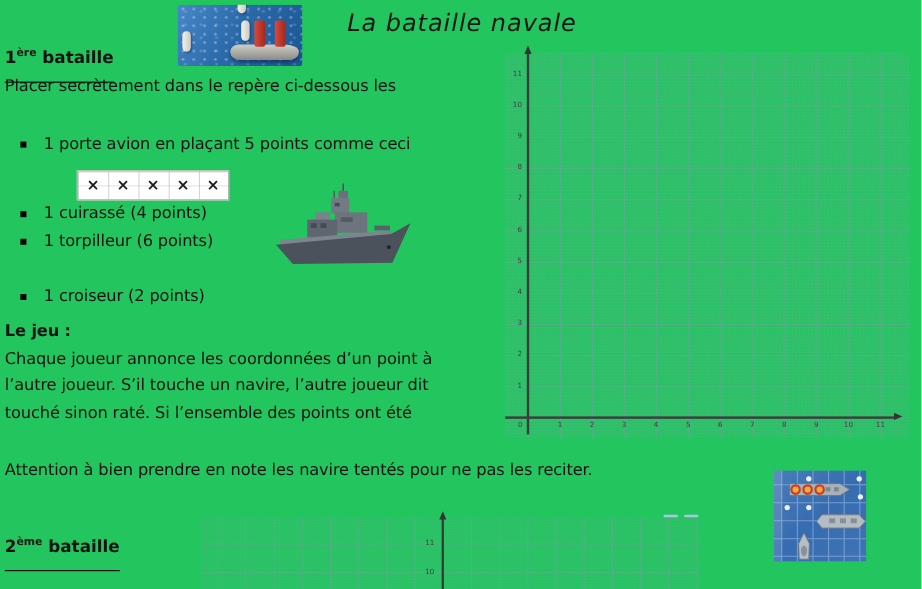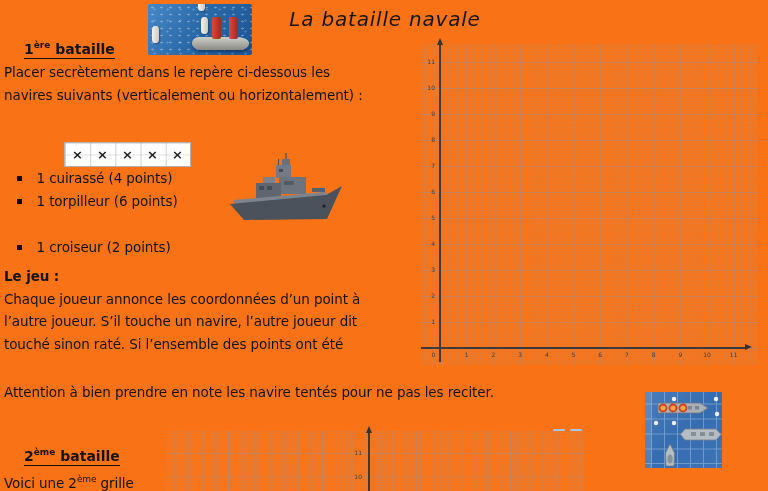--- a/index.html
+++ b/index.html
@@ -1,22 +1,22 @@
 <!DOCTYPE html>
 <html><head>
 <meta charset="utf-8">
 <style>
   html,body{margin:0;padding:0;background:#fff;}
-  .page{position:relative;width:768px;height:491px;background:#f97316;overflow:hidden;
+  .page{position:relative;width:768px;height:491px;background:#22c55e;overflow:hidden;
         font-family:"DejaVu Sans",sans-serif;color:#131313;}
 
   
   .tline{position:absolute;white-space:nowrap;font-size:13.5px;letter-spacing:-0.1px;line-height:20px;}
   .h-ul{position:absolute;white-space:nowrap;font-size:14px;font-weight:bold;}
-  .h-ul .ul{display:inline-block;border-bottom:1.6px solid #111;padding-bottom:1px;margin-left:20px;}
+  .h-ul .ul{display:inline-block;border-bottom:1.6px solid #111;padding-bottom:11px;}
   sup{font-size:9px;}
   .bold{font-weight:bold;}
   .title{position:absolute;left:235px;top:7px;width:300px;text-align:center;
          font-size:20px;letter-spacing:0.8px;font-style:italic;color:#161616;}
 
   .bullet{position:absolute;display:flex;align-items:flex-start;white-space:nowrap;
           font-size:13.5px;letter-spacing:-0.1px;}
   .bullet::before{content:"";flex:0 0 auto;width:4.5px;height:4.5px;background:#000;
           margin:6px 15px 0 0;}
 
@@ -91,22 +91,24 @@
     <div class="funnel" style="left:81px;"></div>
   </div>
 
   <div class="title">La bataille navale</div>
 
   <div class="h-ul" style="left:4px;top:40px;">
     <span class="ul"><span>1</span><sup>ère</sup><span> bataille</span></span>
   </div>
 
   <div class="tline" style="left:4px;top:62px;">Placer secrètement dans le repère ci-dessous les</div>
-  <div class="tline" style="left:4px;top:85px;">navires suivants (verticalement ou horizontalement) :</div>
-
+
+  <div class="bullet" style="left:17px;top:112px;">
+    <span>1 porte avion en plaçant 5 points comme ceci</span>
+  </div>
   <div class="strip">
       <span class="strip-mark">×</span>
       <span class="strip-mark">×</span>
       <span class="strip-mark">×</span>
       <span class="strip-mark">×</span>
       <span class="strip-mark">×</span>
     </div>
 
   <div class="bullet" style="left:17px;top:170px;">
     <span>1 cuirassé (4 points)</span>
@@ -137,23 +139,20 @@
   </svg>
 
   <div class="tline bold" style="left:4px;top:266px;">Le jeu :</div>
   <div class="tline" style="left:4px;top:289px;">Chaque joueur annonce les coordonnées d’un point à</div>
   <div class="tline" style="left:4px;top:311px;">l’autre joueur. S’il touche un navire, l’autre joueur dit</div>
   <div class="tline" style="left:4px;top:334px;">touché sinon raté. Si l’ensemble des points ont été</div>
   <div class="tline" style="left:4px;top:382px;">Attention à bien prendre en note les navire tentés pour ne pas les reciter.</div>
 
   <div class="h-ul" style="left:4px;top:447px;">
     <span class="ul"><span>2</span><sup>ème</sup><span> bataille</span></span>
-  </div>
-  <div class="tline" style="left:4px;top:469px;">
-    <span>Voici une 2</span><sup>ème</sup><span> grille</span>
   </div>
 
   <div id="paper1" class="paper"></div>
   <div id="g1-yaxis" class="axis"></div>
   <div id="g1-xaxis" class="axis"></div>
   <div id="g1-yarrow" class="arrow-up"></div>
   <div id="g1-xarrow" class="arrow-right"></div>
   <div class="tick" style="left:429px;top:350.5px;width:9px;text-align:center;">0</div>
   <div class="ticks" id="g1x">
       <div class="tick" style="left: 459.7px; top: 350.5px; width: 14px; text-align: center;">1</div>

